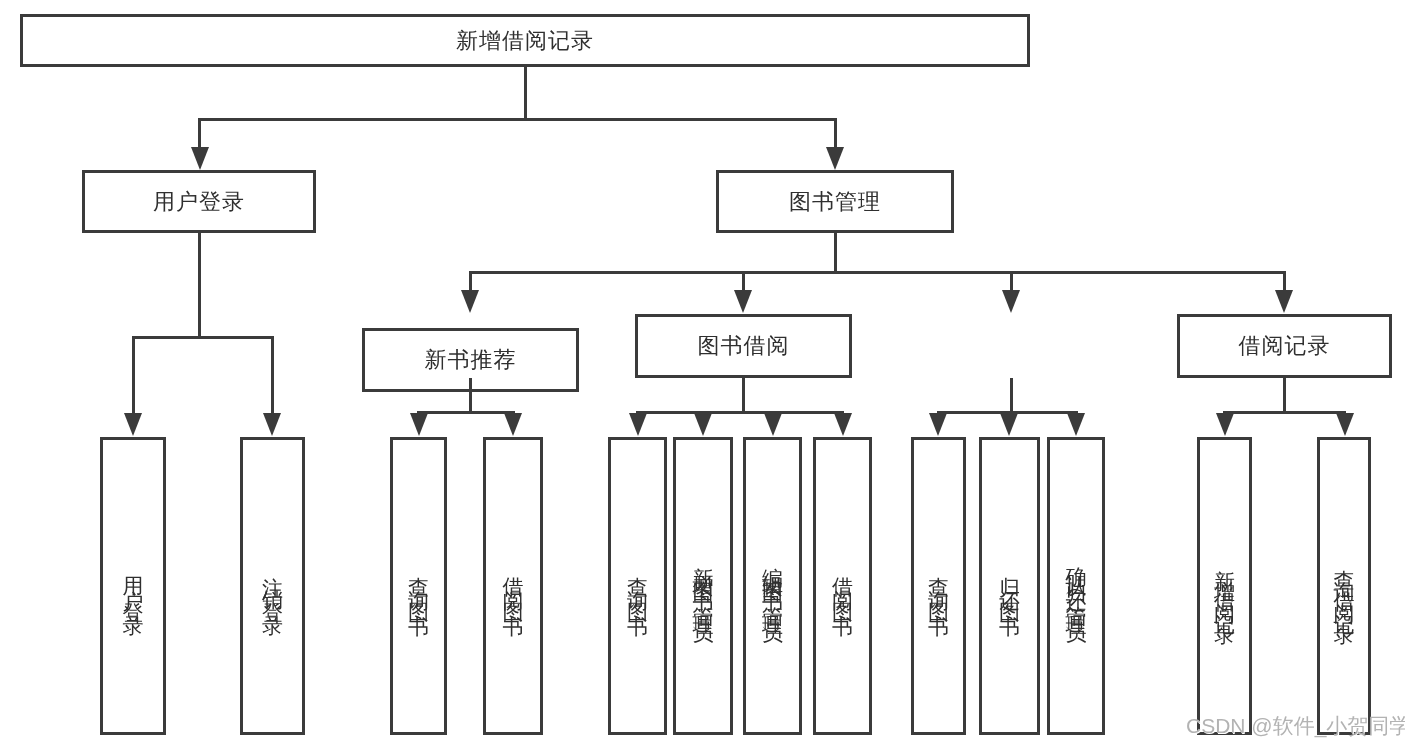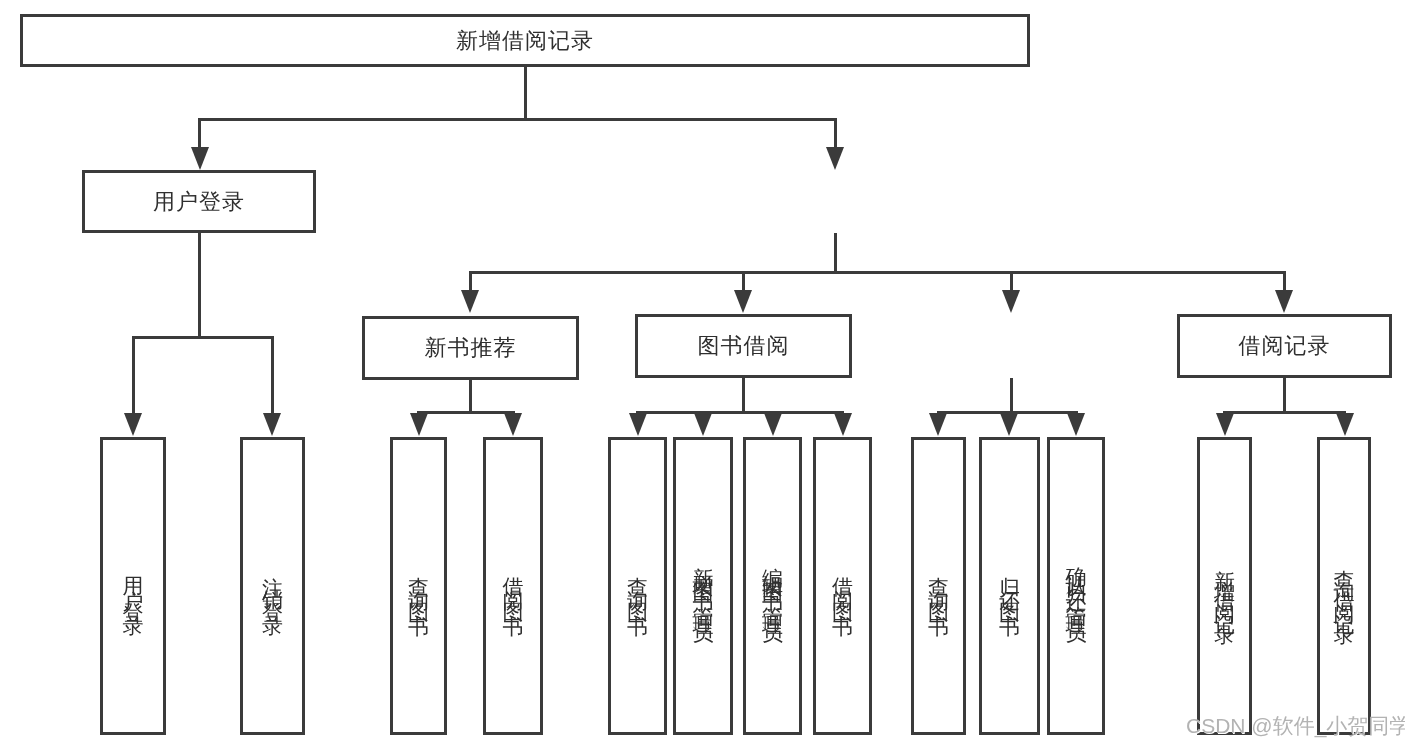--- a/index.html
+++ b/index.html
@@ -56,40 +56,43 @@
   <div class="vline" style="left:524px;top:67px;height:54px"></div>
   <div class="hline" style="left:198px;top:118px;width:639px"></div>
   <div class="vline" style="left:198px;top:118px;height:32px"></div>
   <div class="arrow" style="left:191px;top:147px"></div>
   <div class="vline" style="left:834px;top:118px;height:32px"></div>
   <div class="arrow" style="left:826px;top:147px"></div>
 
   <div class="box" style="left:82px;top:170px;width:234px;height:63px">
     <span class="hlabel">用户登录</span>
   </div>
+  <div class="box" style="left:716px;top:170px;width:238px;height:63px">
+    <span class="hlabel">图书管理</span>
+  </div>
 
   <div class="vline" style="left:198px;top:233px;height:106px"></div>
   <div class="hline" style="left:132px;top:336px;width:141px"></div>
   <div class="vline" style="left:132px;top:336px;height:80px"></div>
   <div class="arrow" style="left:124px;top:413px"></div>
   <div class="vline" style="left:271px;top:336px;height:80px"></div>
   <div class="arrow" style="left:263px;top:413px"></div>
 
   <div class="vline" style="left:834px;top:233px;height:41px"></div>
   <div class="hline" style="left:469px;top:271px;width:817px"></div>
   <div class="vline" style="left:469px;top:271px;height:21px"></div>
   <div class="arrow" style="left:461px;top:290px"></div>
   <div class="vline" style="left:742px;top:271px;height:21px"></div>
   <div class="arrow" style="left:734px;top:290px"></div>
   <div class="vline" style="left:1010px;top:271px;height:21px"></div>
   <div class="arrow" style="left:1002px;top:290px"></div>
   <div class="vline" style="left:1283px;top:271px;height:21px"></div>
   <div class="arrow" style="left:1275px;top:290px"></div>
 
-  <div class="box" style="left:362px;top:316px;width:217px;height:64px">
+  <div class="box" style="left:362px;top:328px;width:217px;height:64px">
     <span class="hlabel">新书推荐</span>
   </div>
   <div class="box" style="left:635px;top:314px;width:217px;height:64px">
     <span class="hlabel">图书借阅</span>
   </div>
   <div class="box" style="left:1177px;top:314px;width:215px;height:64px">
     <span class="hlabel">借阅记录</span>
   </div>
 
   <div class="vline" style="left:469px;top:378px;height:36px"></div>

